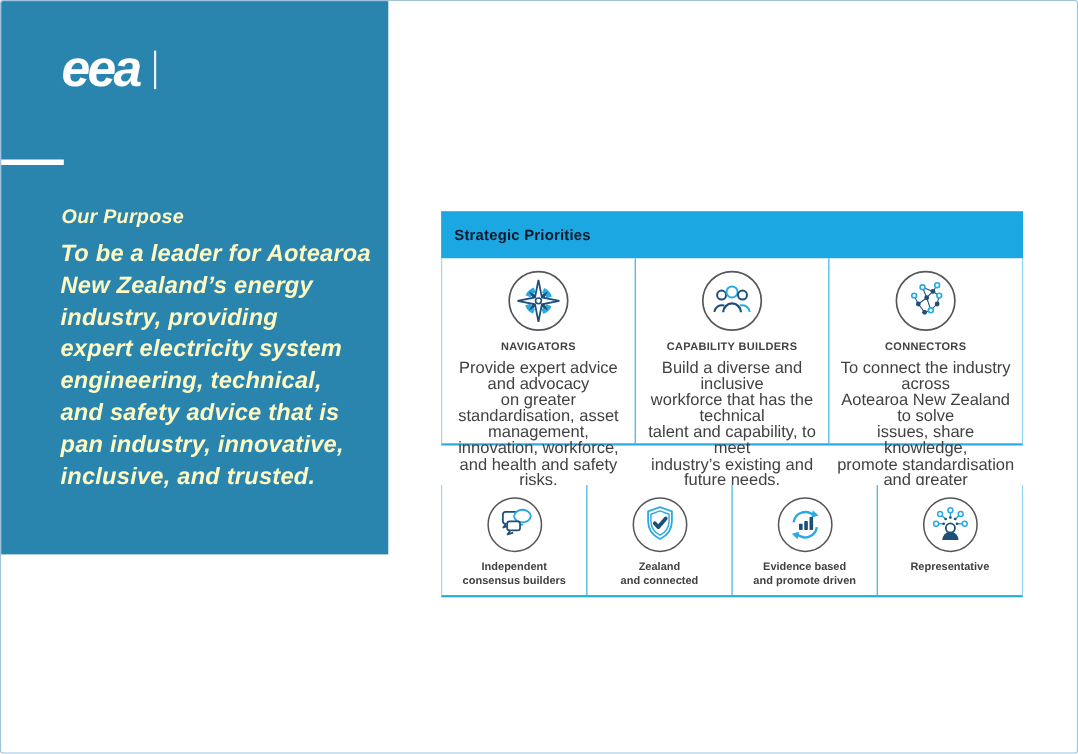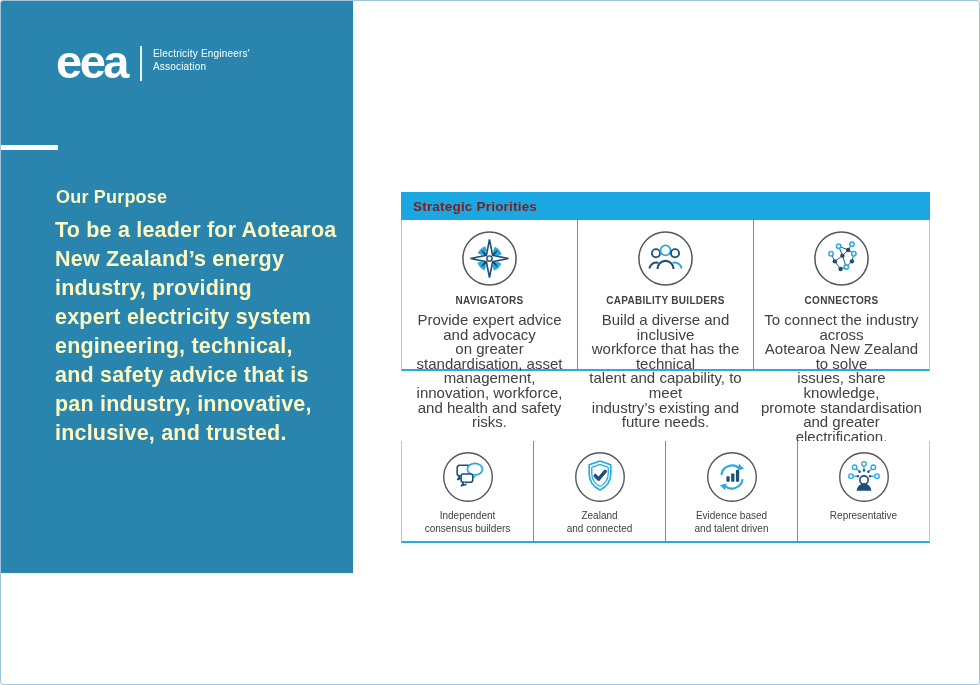--- a/index.html
+++ b/index.html
@@ -4,66 +4,64 @@
 <style>
   html,body{margin:0;padding:0;background:#fff;}
   body{
     width:980px;height:685px;position:relative;overflow:hidden;
     font-family:"Liberation Sans", sans-serif;
     border:1px solid #9fc4dc;border-radius:3px;box-sizing:border-box;
   }
   .pre{white-space:pre-line;}
 
   
-  .sidebar{position:absolute;left:0;top:0;width:352px;height:572px;background:#2a85ae;}
+  .sidebar{position:absolute;left:0;top:0;width:352px;height:503px;background:#2a85ae;font-style:italic;}
   .logo{position:absolute;left:55px;top:42px;display:flex;align-items:flex-start;}
   .logo-text{color:#fff;font-weight:bold;font-size:47px;line-height:38px;letter-spacing:-2.5px;}
   .logo-divider{width:2px;height:35px;background:#e8f2f7;margin:3px 11px 0 13px;}
   .logo-org{color:#fff;font-size:10px;line-height:12.5px;padding-top:5px;letter-spacing:.2px;}
   .white-dash{position:absolute;left:0;top:144px;width:57px;height:5px;background:#fff;}
   .purpose-heading{position:absolute;left:55px;top:186px;color:#fef9c3;font-size:18px;font-weight:600;letter-spacing:.2px;}
   .purpose-text{
     position:absolute;left:54px;top:215px;width:292px;color:#fef9c3;
     font-size:21.5px;font-weight:bold;line-height:29px;letter-spacing:.2px;
   }
 
   
   .panel{position:absolute;left:400px;width:529px;}
   .panel-strategic{top:191px;}
   .panel-qualities{top:440px;}
   .panel-header{
-    height:28px;background:#1ba8e2;color:#7f1d1d;display:flex;align-items:center;
+    height:43px;background:#1ba8e2;color:#0f172a;display:flex;align-items:center;
     padding-left:12px;box-sizing:border-box;font-size:13.5px;font-weight:bold;letter-spacing:.2px;
   }
   .panel-body{
     display:flex;background:#fff;
     border-left:1px solid #8fd4f3;border-right:1px solid #8fd4f3;border-bottom:2px solid #29abe2;
     box-sizing:border-box;
   }
-  .panel-strategic .panel-body{height:151px;}
+  .panel-strategic .panel-body{height:170px;}
   .panel-qualities .panel-body{height:102px;}
   .col{
     flex:1;display:flex;flex-direction:column;align-items:center;
     border-right:1px solid #29abe2;box-sizing:border-box;padding:10px 5px 8px;
   }
   .col:last-child{border-right:none;}
   .col-title{margin-top:8px;font-size:10px;font-weight:bold;color:#414042;letter-spacing:.3px;text-align:center;}
   .col-desc{margin-top:7px;font-size:15px;line-height:14.6px;color:#414042;text-align:center;}
-  .q-label{margin-top:6px;font-size:10px;font-weight:normal;line-height:13px;color:#414042;text-align:center;}
+  .q-label{margin-top:6px;font-size:10px;font-weight:bold;line-height:13px;color:#414042;text-align:center;}
   .icon-wrap{line-height:0;}
 </style>
 </head>
 <body>
 
 <div class="sidebar">
   <div class="logo">
     <span class="logo-text">eea</span>
     <span class="logo-divider"></span>
-    <span class="logo-org pre">Electricity Engineers'
-Association</span>
   </div>
   <div class="white-dash"></div>
   <div class="purpose-heading">Our Purpose</div>
   <div class="purpose-text pre">To be a leader for Aotearoa
 New Zealand’s energy
 industry, providing
 expert electricity system
 engineering, technical,
 and safety advice that is
 pan industry, innovative,
@@ -202,21 +200,21 @@
           <path d="M42.2 32.5 A12.4 12.4 0 0 1 21 39.5" fill="none" stroke="#29abe2" stroke-width="2.5"></path>
           <path d="M22 45.2 L16 39.6 L23.6 37.4 Z" fill="#29abe2"></path>
           <g fill="#1d4f78">
             <rect x="23.5" y="29" width="3.8" height="6.5" rx="0.8"></rect>
             <rect x="29" y="26" width="3.8" height="9.5" rx="0.8"></rect>
             <rect x="34.5" y="22" width="3.8" height="13.5" rx="0.8"></rect>
           </g>
         </svg>
       </span>
       <div class="q-label pre">Evidence based
-and talent driven</div>
+and promote driven</div>
     </div>
 
     <div class="col">
       <span class="icon-wrap">
         <svg width="52" height="52" viewBox="0 0 60 60">
           <circle cx="30" cy="30" r="28" fill="none" stroke="#55565a" stroke-width="1.6"></circle>
           <g stroke="#29abe2" stroke-width="1.5">
             <line x1="23" y1="29" x2="17.5" y2="29"></line>
             <line x1="25" y1="24" x2="21" y2="20.5"></line>
             <line x1="30" y1="22.5" x2="30" y2="17.5"></line>

